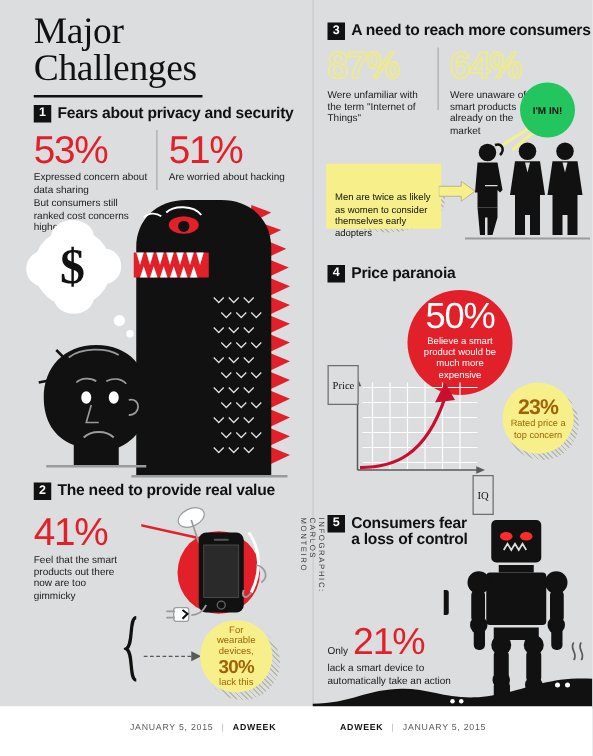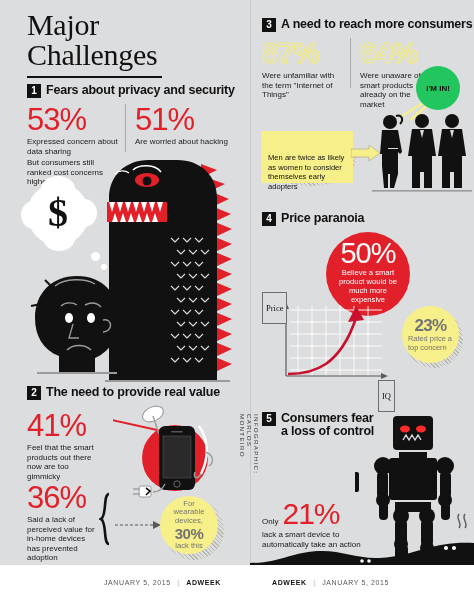--- a/index.html
+++ b/index.html
@@ -74,21 +74,21 @@
 
   
   .head{position:absolute;left:16px;top:272px;width:96px;height:110px;}
 
   
   .phone-scene{position:absolute;left:100px;top:400px;width:120px;height:115px;}
 
   
   .ycircle{
     position:absolute;border-radius:50%;
-    background:#f7f08a;color:#737373;text-align:left;
+    background:#f7f08a;color:#a16207;text-align:center;
     display:flex;flex-direction:column;align-items:center;justify-content:center;
   }
   .hatch{
     position:absolute;border-radius:50%;
     background:repeating-linear-gradient(45deg,#b9b9ab 0 1px,transparent 1px 3px);
   }
 
   
   .credit{
     position:absolute;left:226px;top:414px;
@@ -294,24 +294,20 @@
     <div class="sec" style="left:14px;top:386px;">
       <div class="badge">2</div>
       <div class="sec-title">The need to provide real value</div>
     </div>
 
     <div style="position:absolute;left:14px;top:410px;width:70px;">
       <div class="bignum">41%</div>
       <div class="cap" style="margin-top:2px;">Feel that the smart products out there now are too gimmicky</div>
     </div>
 
-    <div style="position:absolute;left:14px;top:482px;width:72px;">
-      <div class="bignum">36%</div>
-      <div class="cap" style="margin-top:2px;">Said a lack of perceived value for in-home devices has prevented adoption</div>
-    </div>
 
     <svg class="phone-scene" viewBox="0 0 120 115">
       <circle cx="62" cy="58" r="33" fill="#e2202a"></circle>
       <line x1="-10" y1="18" x2="44" y2="30" stroke="#e2202a" stroke-width="2"></line>
       <g>
         <ellipse cx="40" cy="14" rx="11" ry="7" fill="#fff" stroke="#9a9b9d" stroke-width="1" transform="rotate(-25 40 14)"></ellipse>
         <line x1="40" y1="16" x2="46" y2="34" stroke="#9a9b9d" stroke-width="1.4"></line>
       </g>
       <rect x="46" y="26" width="36" height="64" rx="6" fill="#111"></rect>
       <rect x="50" y="36" width="28" height="42" fill="#2a2a2a" stroke="#555" stroke-width="0.6"></rect>

